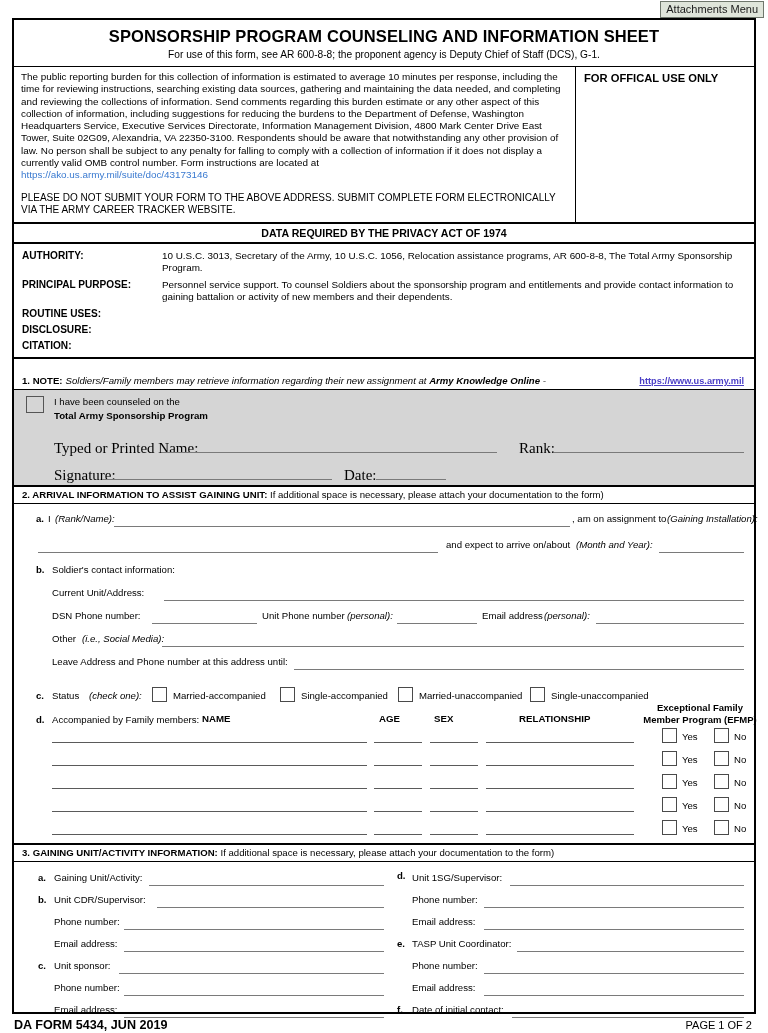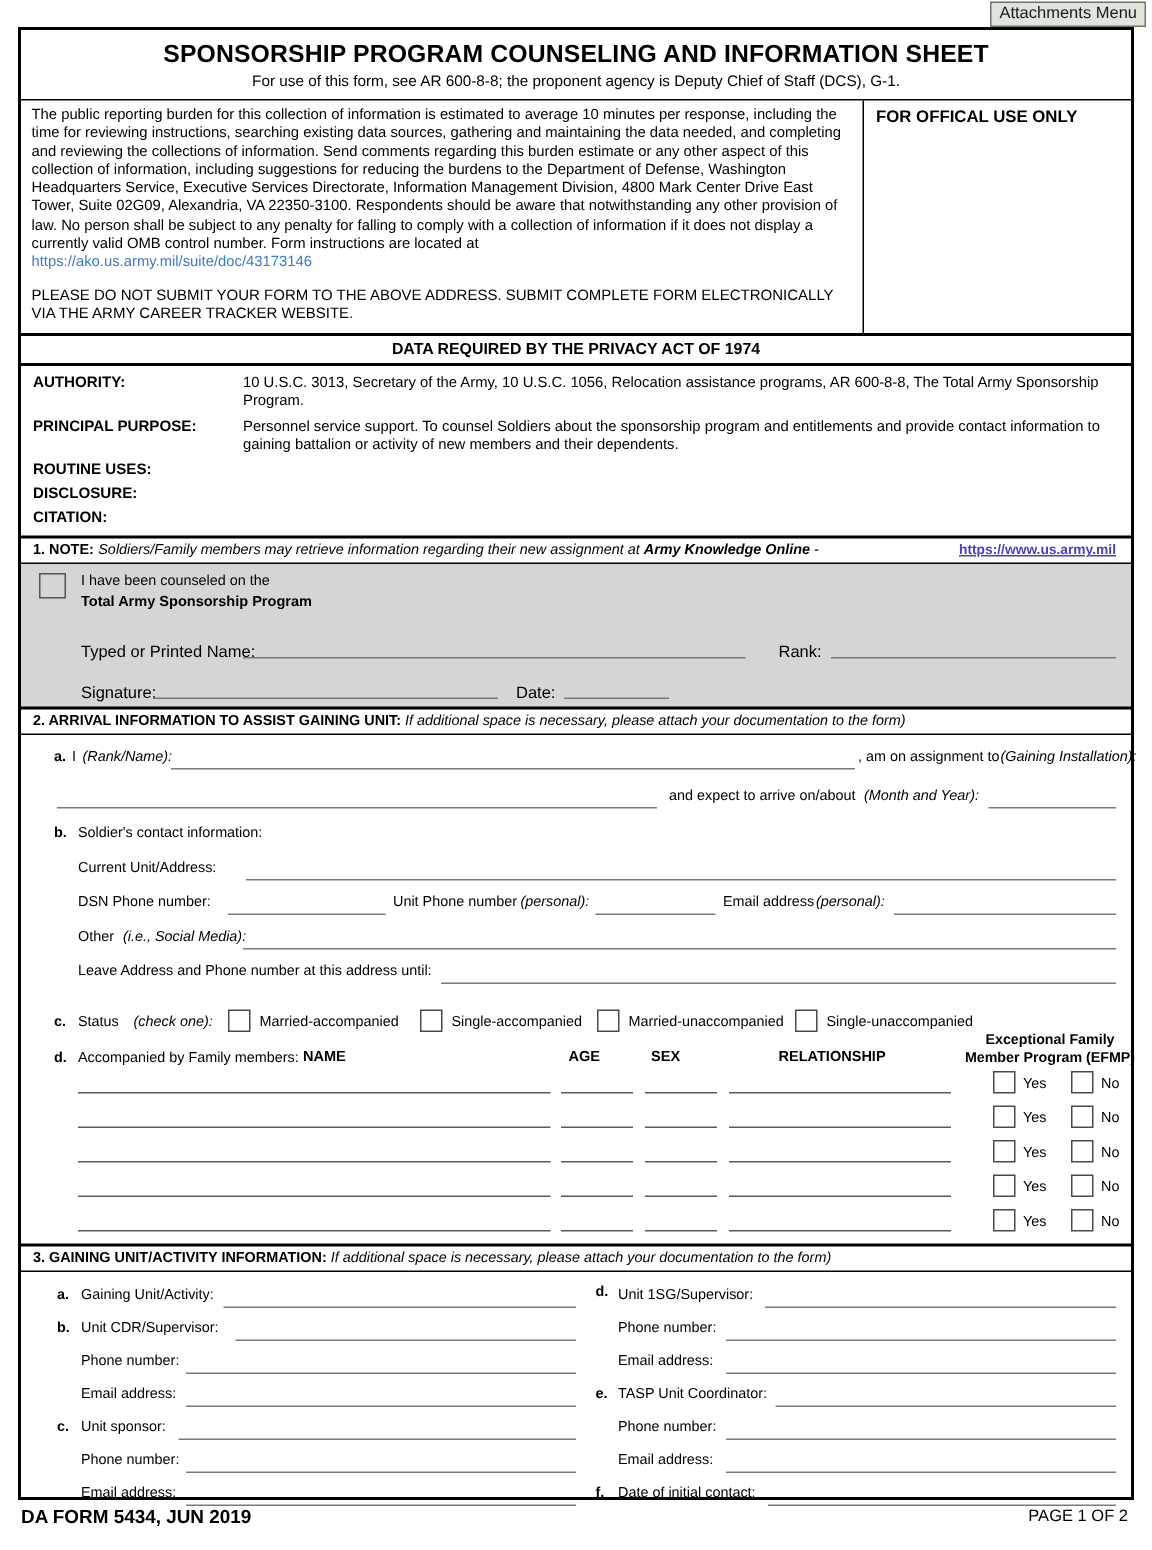--- a/index.html
+++ b/index.html
@@ -118,21 +118,21 @@
   
   .note-bar {
     border-top: 2px solid #000;
     border-bottom: 1px solid #000;
     display: flex;
     align-items: baseline;
     padding: 2px 6px 3px 8px;
     font-size: 9.6px;
   }
   .note-num { font-weight: bold; margin-right: 3px; }
-  .note-text { font-style: italic; }
+  .note-text { font-style: italic; margin-top: 14px; }
   .note-text b { font-style: italic; }
   .note-url {
     margin-left: auto;
     color: #4b3fc6;
     text-decoration: underline;
     font-size: 9.2px;
     font-weight: bold;
     white-space: nowrap;
     padding-right: 4px;
   }
@@ -157,30 +157,30 @@
     position: absolute; left: 40px; top: 6px;
     font-size: 9.6px;
   }
   .counsel-l2 {
     position: absolute; left: 40px; top: 20px;
     font-size: 9.7px; font-weight: bold;
   }
   .counsel-row {
     position: absolute; left: 40px;
   }
-  .lbl { font-size: 11px; }
+  .lbl { font-size: 15px; font-family: Liberation Serif, serif; }
 
   
   .sec-bar {
     border-bottom: 1px solid #000;
     padding: 2px 6px 3px 8px;
     font-size: 9.6px;
   }
   .sec-bar .sb { font-weight: bold; }
-  .sec-bar .si { font-style: italic; }
+  .sec-bar .si { }
   .sec-top { border-top: 2px solid #000; }
 
   
   .panel { position: relative; }
 
   .fl { position: absolute; font-size: 9.6px; white-space: nowrap; }
   .fi { position: absolute; font-size: 9.6px; font-style: italic; white-space: nowrap; }
   .fb { font-weight: bold; font-style: normal; }
   .line {
     position: absolute;

